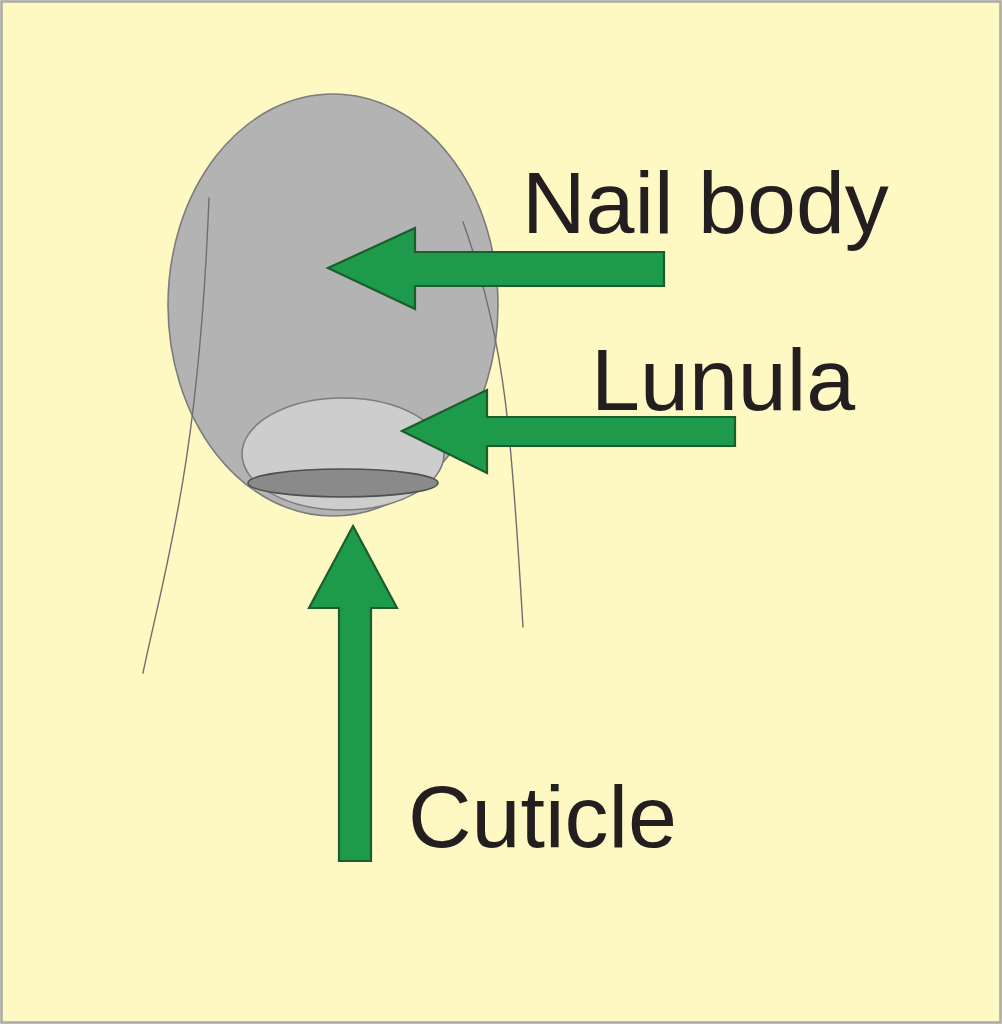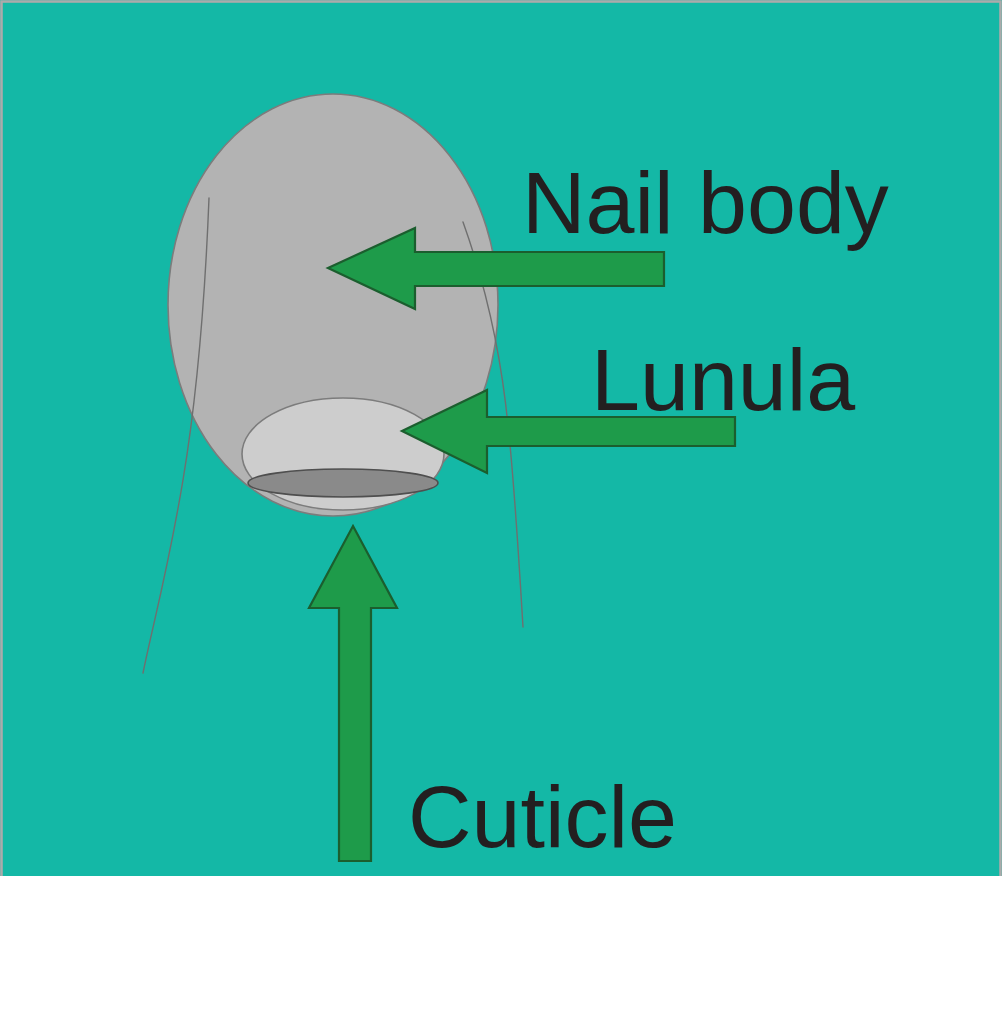--- a/index.html
+++ b/index.html
@@ -3,22 +3,22 @@
 <meta charset="utf-8">
 <style>
   html, body {
     margin: 0;
     padding: 0;
     background: #ffffff;
   }
   .canvas {
     position: relative;
     width: 1002px;
-    height: 876px;
-    background: #14b8a6;
+    height: 1024px;
+    background: #fef9c3;
     overflow: hidden;
     font-family: "Liberation Sans", "DejaVu Sans", sans-serif;
   }
   svg { display: block; }
   .label {
     fill: #231F20;
     font-family: "Liberation Sans", "DejaVu Sans", sans-serif;
     font-size: 88px;
     font-weight: 400;
     letter-spacing: 0px;

